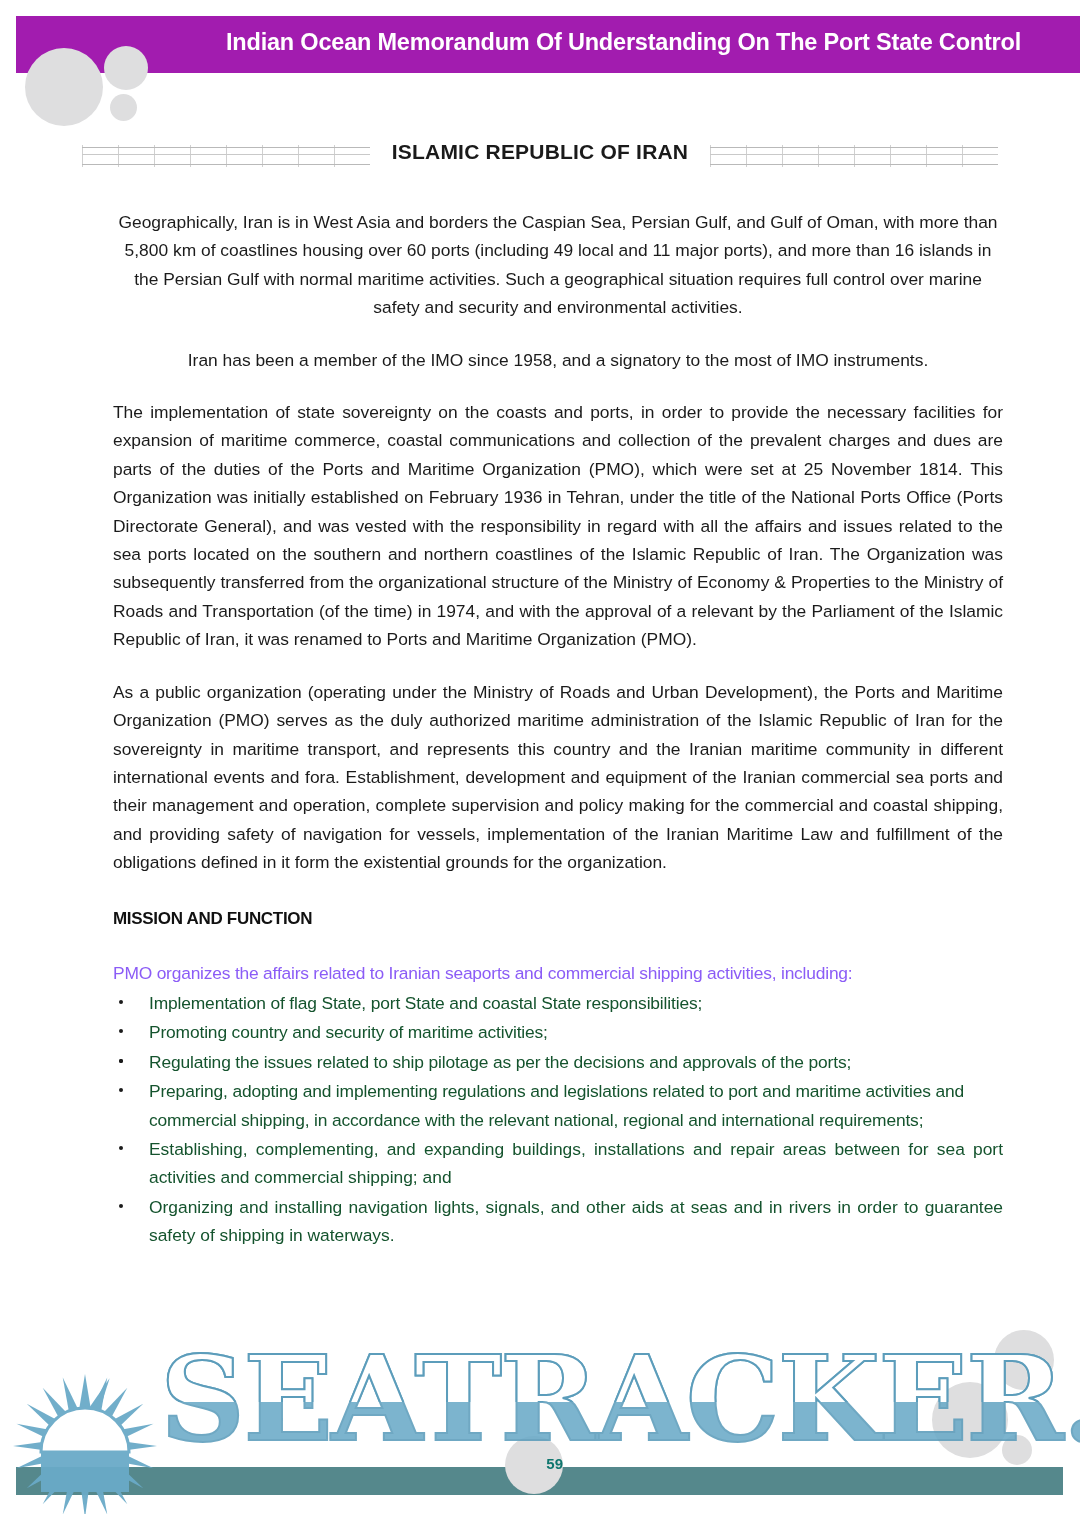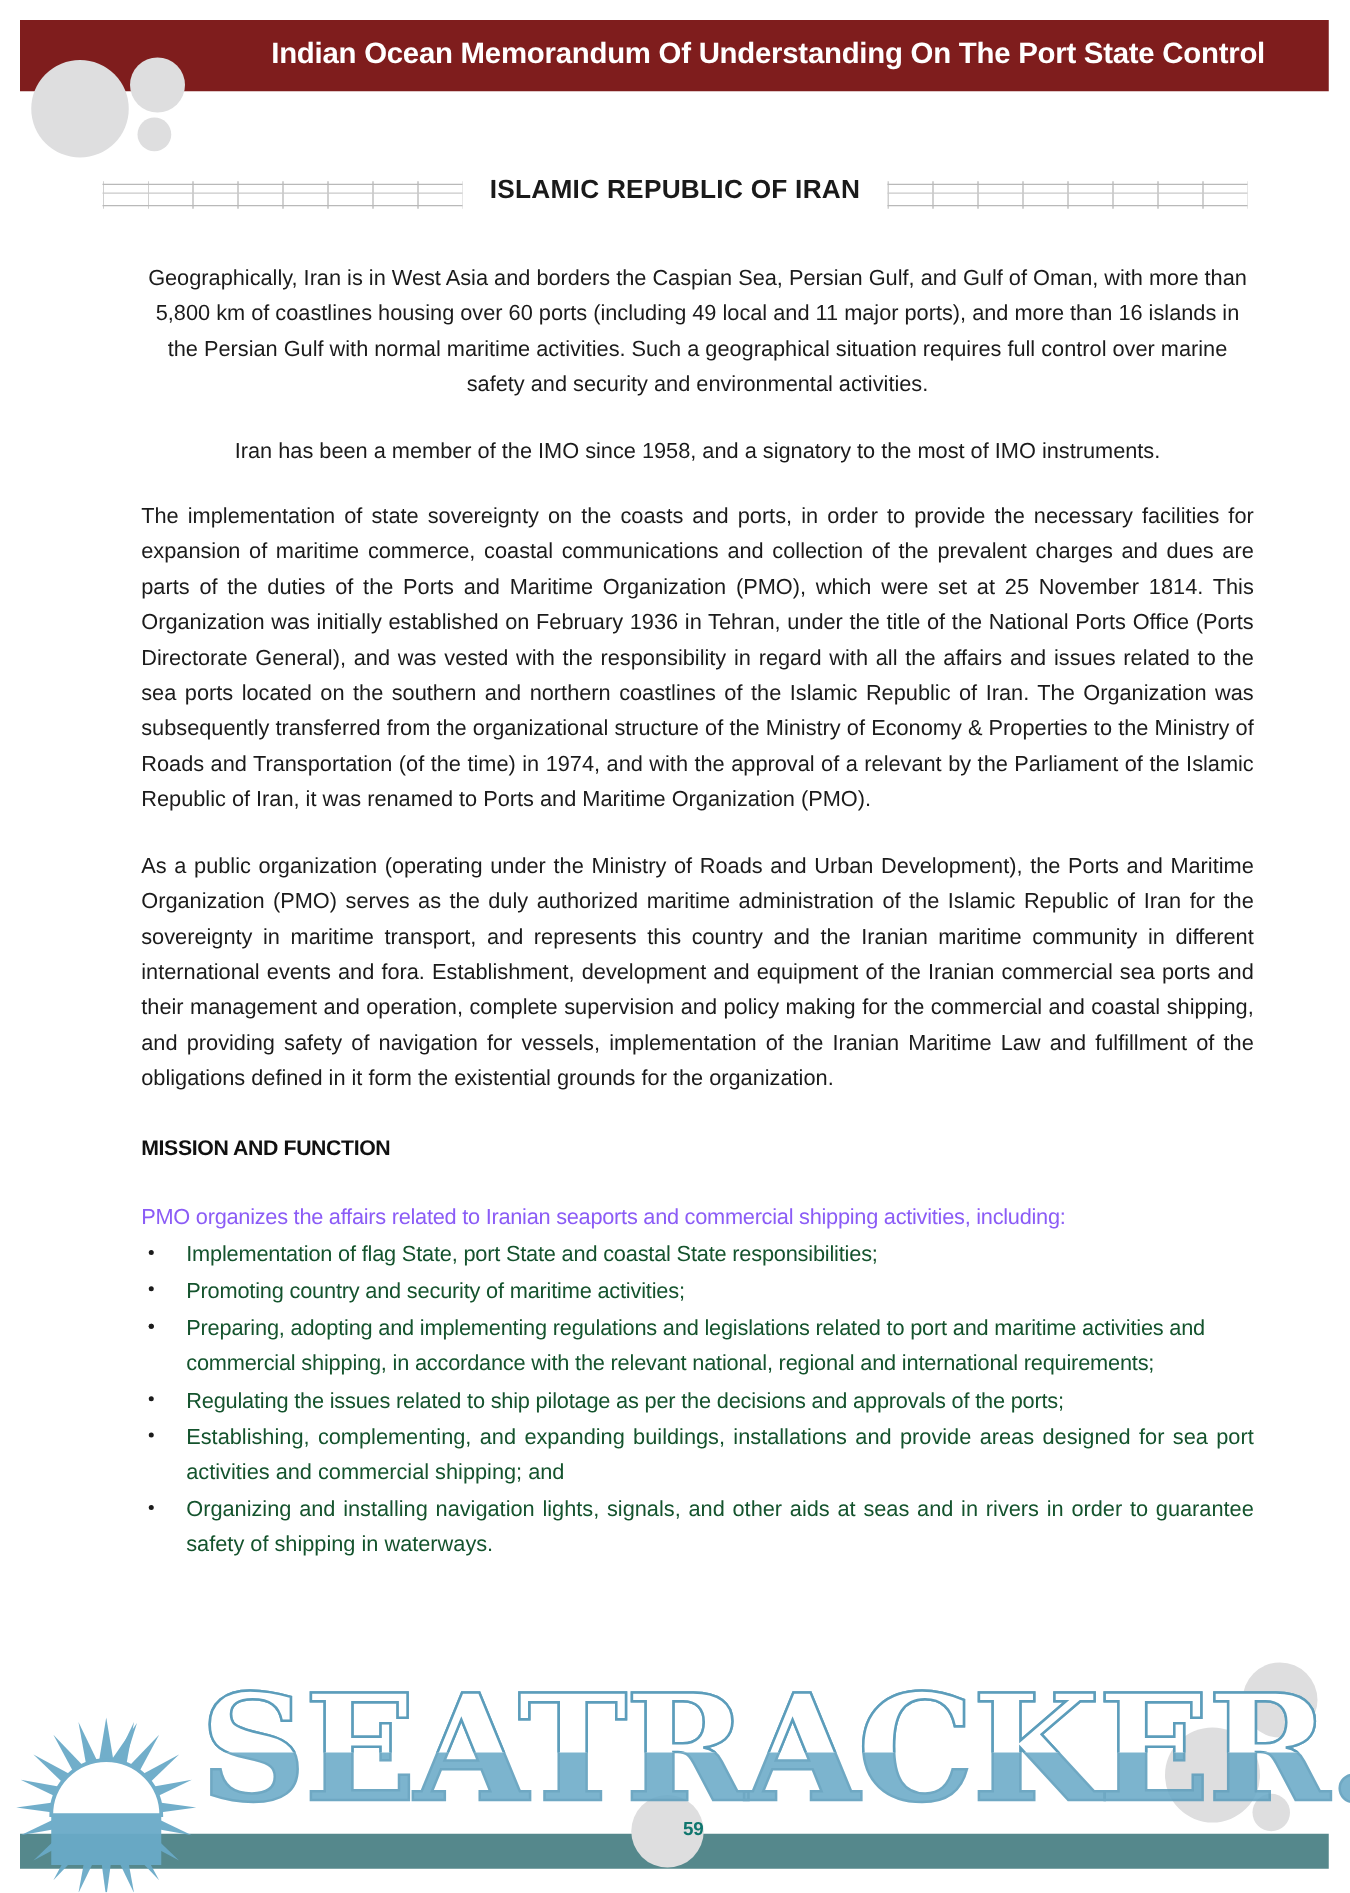--- a/index.html
+++ b/index.html
@@ -18,22 +18,23 @@
     overflow: hidden;
   }
 
   
   .header-bar {
     position: absolute;
     left: 16px;
     top: 16px;
     width: 1047px;
     height: 57px;
-    background: #7f1d1d;
+    background: #a21caf;
     z-index: 2;
+    padding-left: 18px;
   }
   .header-title {
     position: absolute;
     left: 0;
     right: 0;
     top: 13px;
     text-align: center;
     padding-left: 150px;
     color: #ffffff;
     font-size: 23.5px;
@@ -302,29 +303,29 @@
       </li>
       <li class="flat">
         <span class="dot"></span>
         <span>Promoting country and security of maritime activities;</span>
       </li>
       <li class="just">
         <span class="dot"></span>
       </li>
       <li class="flat">
         <span class="dot"></span>
+        <span>Regulating the issues related to ship pilotage as per the decisions and approvals of the ports;</span>
+      </li>
+      <li class="flat">
+        <span class="dot"></span>
         <span>Preparing, adopting and implementing regulations and legislations related to port and maritime activities and commercial shipping, in accordance with the relevant national, regional and international requirements;</span>
       </li>
-      <li class="flat">
-        <span class="dot"></span>
-        <span>Regulating the issues related to ship pilotage as per the decisions and approvals of the ports;</span>
-      </li>
       <li class="just">
         <span class="dot"></span>
-        <span>Establishing, complementing, and expanding buildings, installations and provide areas designed for sea port activities and commercial shipping; and</span>
+        <span>Establishing, complementing, and expanding buildings, installations and repair areas between for sea port activities and commercial shipping; and</span>
       </li>
       <li class="just">
         <span class="dot"></span>
         <span>Organizing and installing navigation lights, signals, and other aids at seas and in rivers in order to guarantee safety of shipping in waterways.</span>
       </li>
     </ul>
   </div>
 
   <div class="footer-circle-big"></div>
   <div class="footer-circle-mid"></div>

